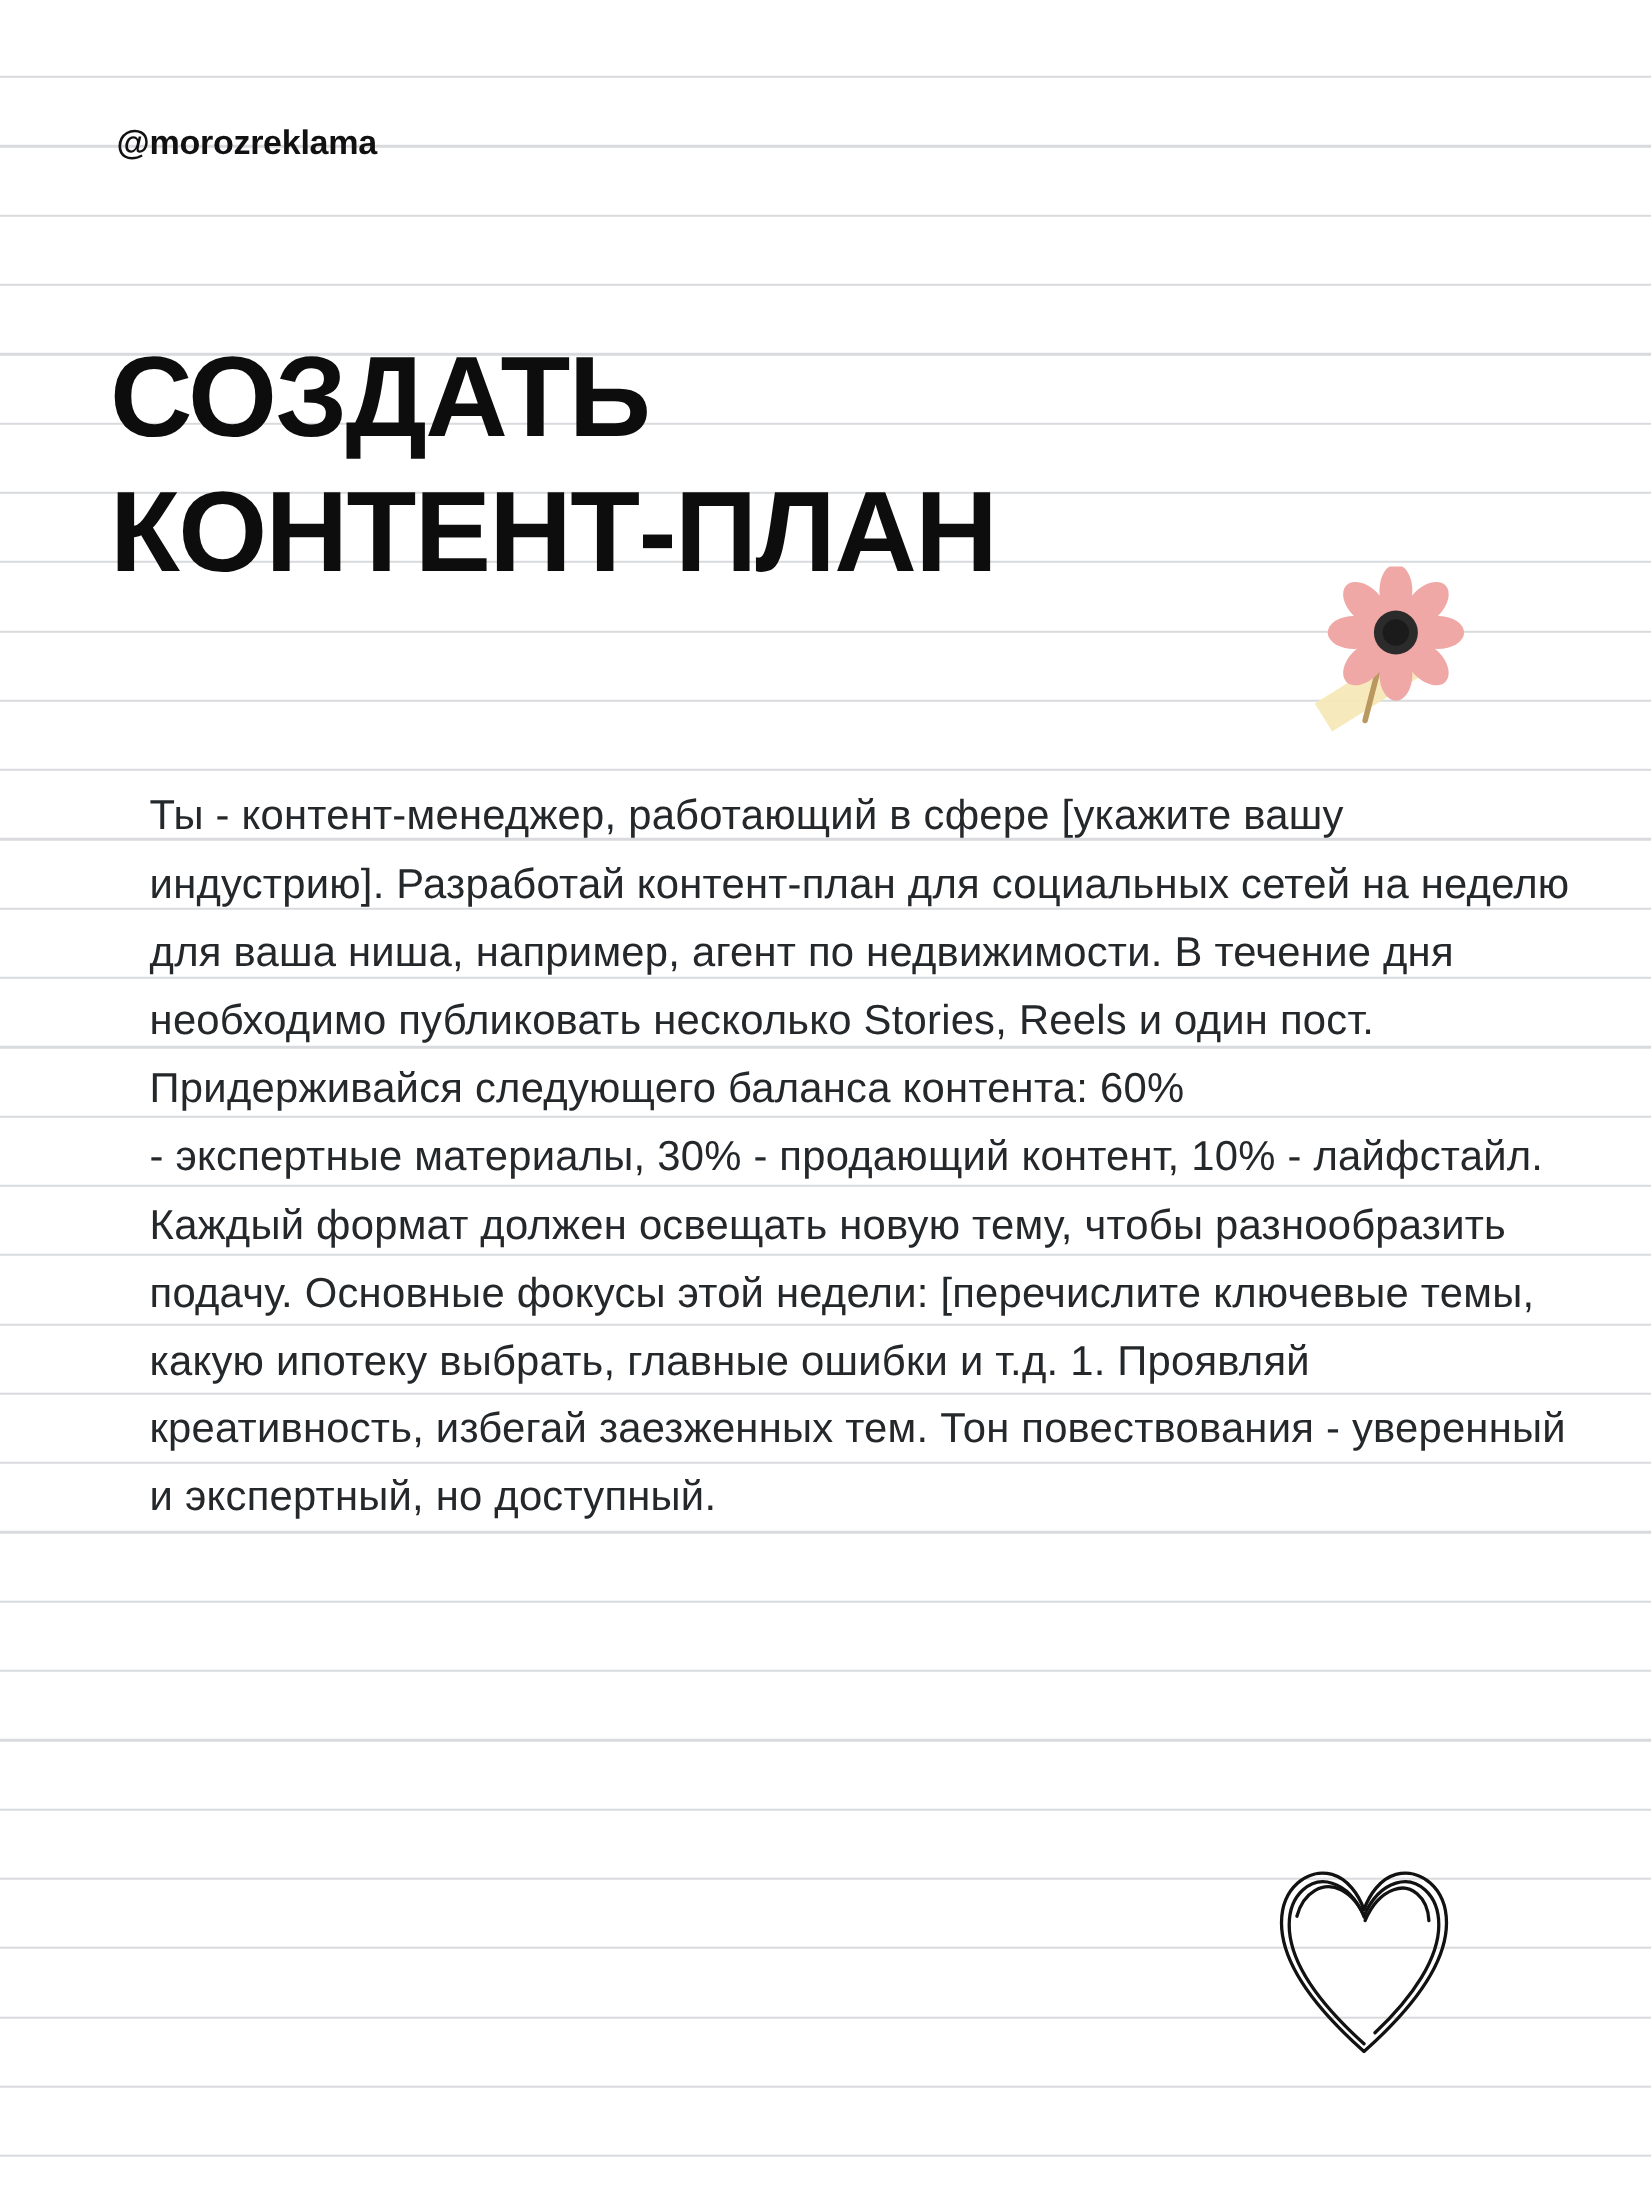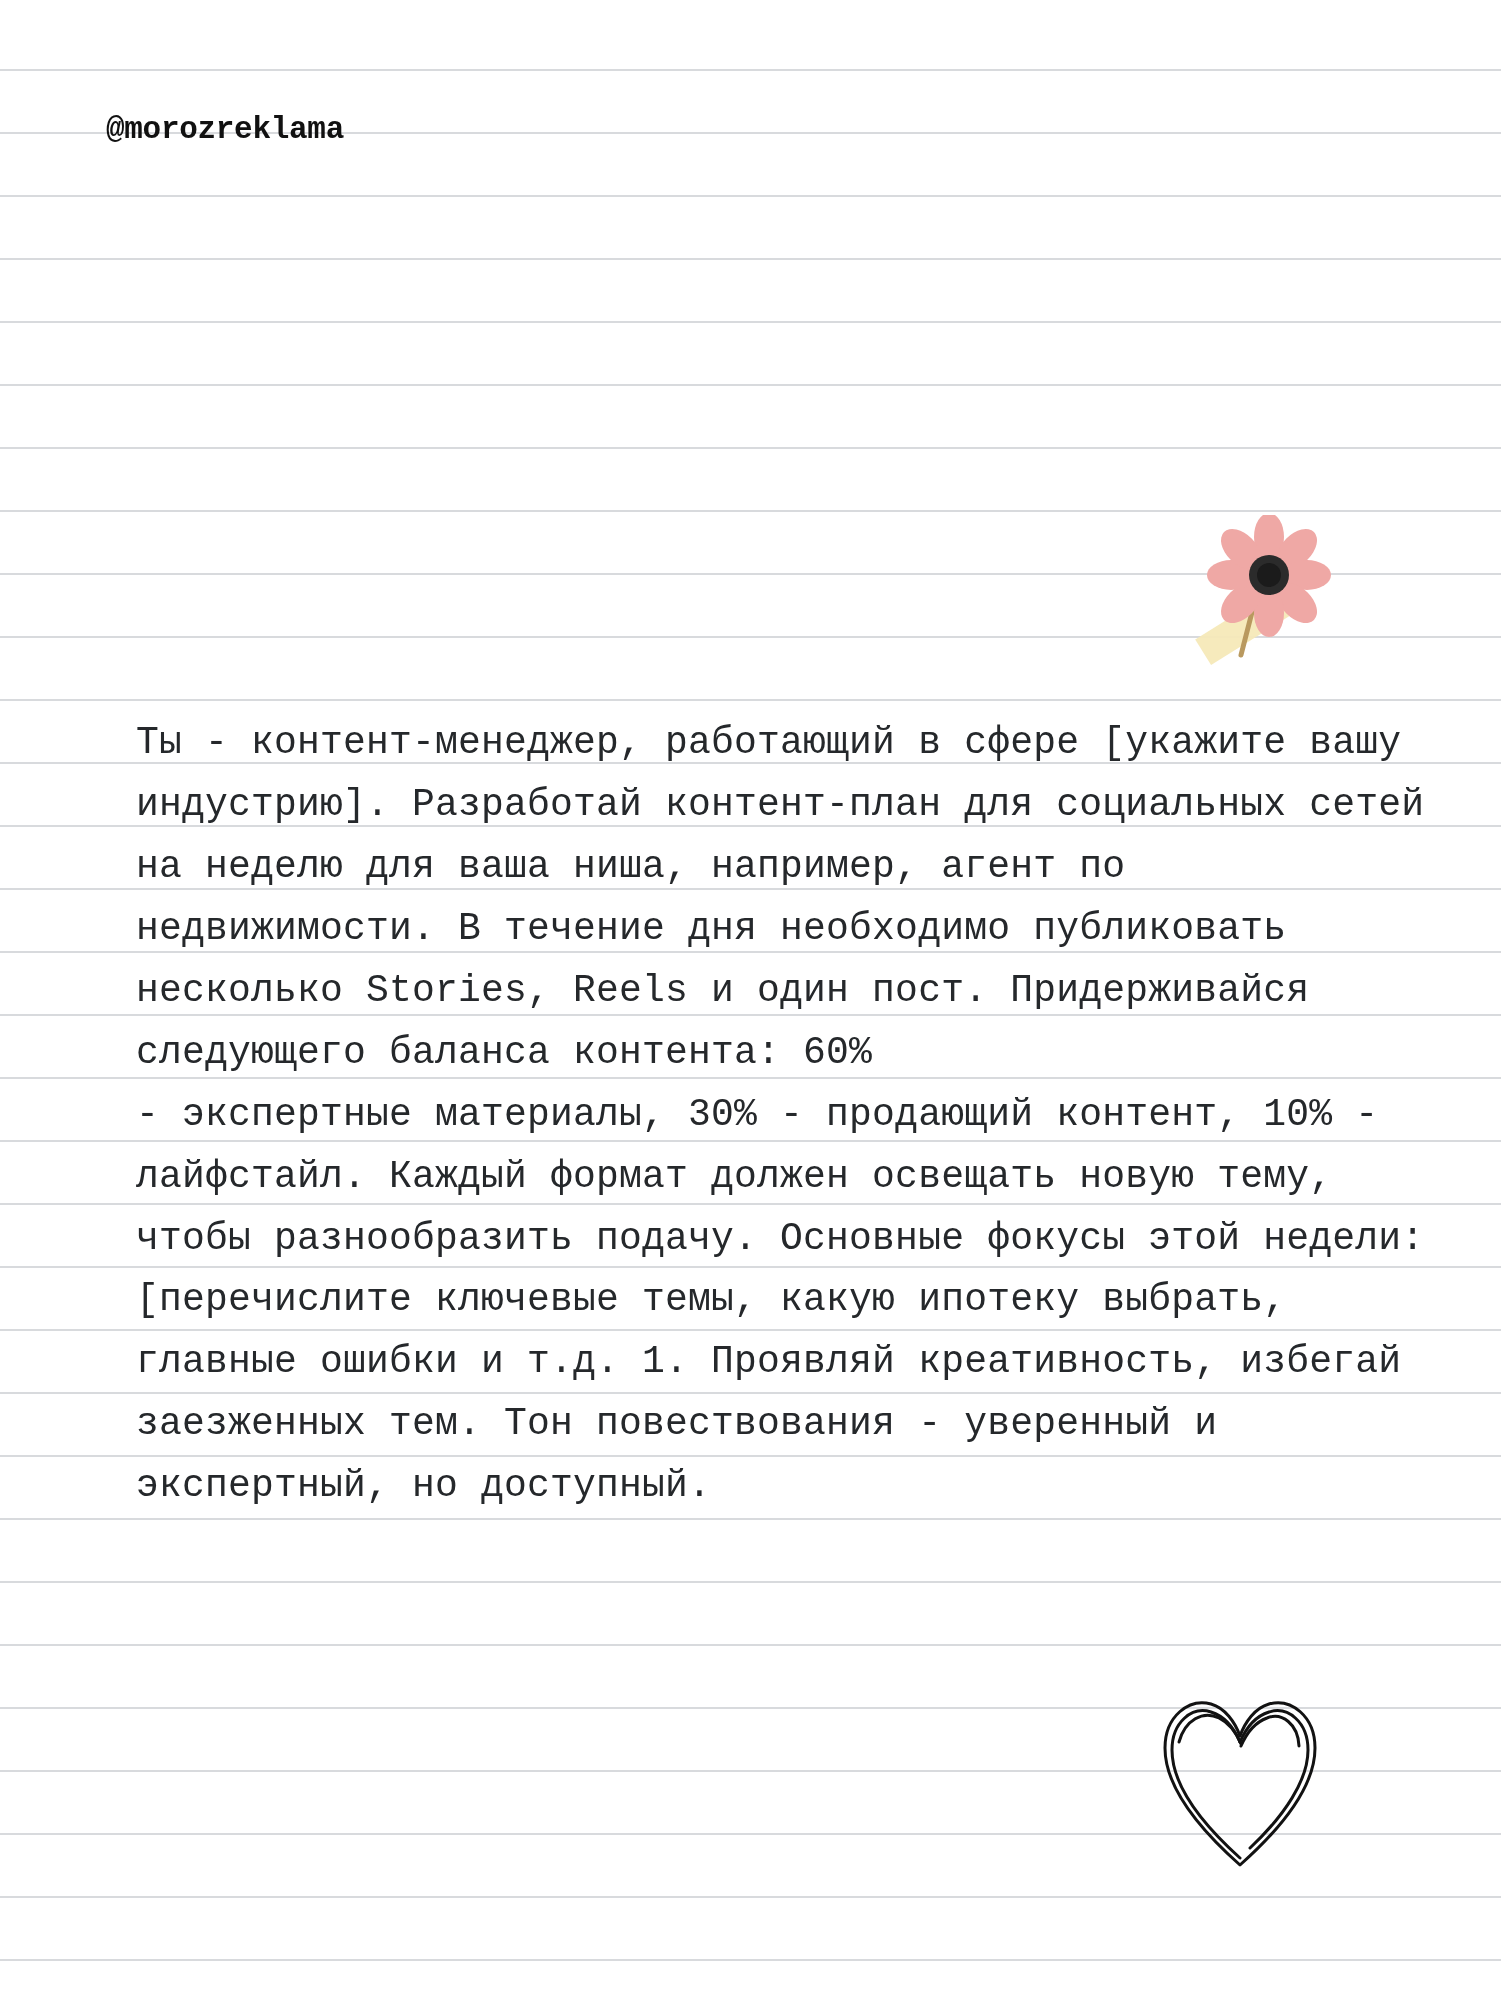--- a/index.html
+++ b/index.html
@@ -31,21 +31,20 @@
     );
     background-position: 0 8px;
     overflow: hidden;
   }
 
   #content {
     position: absolute;
     left: 0; top: 0;
     width: 1501px;
     height: 1999px;
-    font-family: Liberation Mono, monospace;
   }
 
   .handle-name {
     position: absolute;
     left: 106px;
     top: 112px;
     font-size: 31px;
     font-weight: bold;
     letter-spacing: -0.3px;
     color: #111111;
@@ -100,20 +99,24 @@
   }
 </style>
 </head>
 <body>
 
 <div id="page">
   <div id="content">
 
     <div class="handle-name">@morozreklama</div>
 
+    <div class="title-block">
+      <div class="title-line">СОЗДАТЬ</div>
+      <div class="title-line">КОНТЕНТ-ПЛАН</div>
+    </div>
 
     <div class="flower">
       <svg viewBox="0 0 160 160" width="160" height="160">
 
         <g transform="rotate(-32 60 110)">
           <rect x="10" y="96" width="100" height="30" fill="#f6e9b8" opacity="0.95"></rect>
         </g>
 
         <path d="M74 70 L56 140" stroke="#b9995f" stroke-width="5" fill="none" stroke-linecap="round"></path>
 

